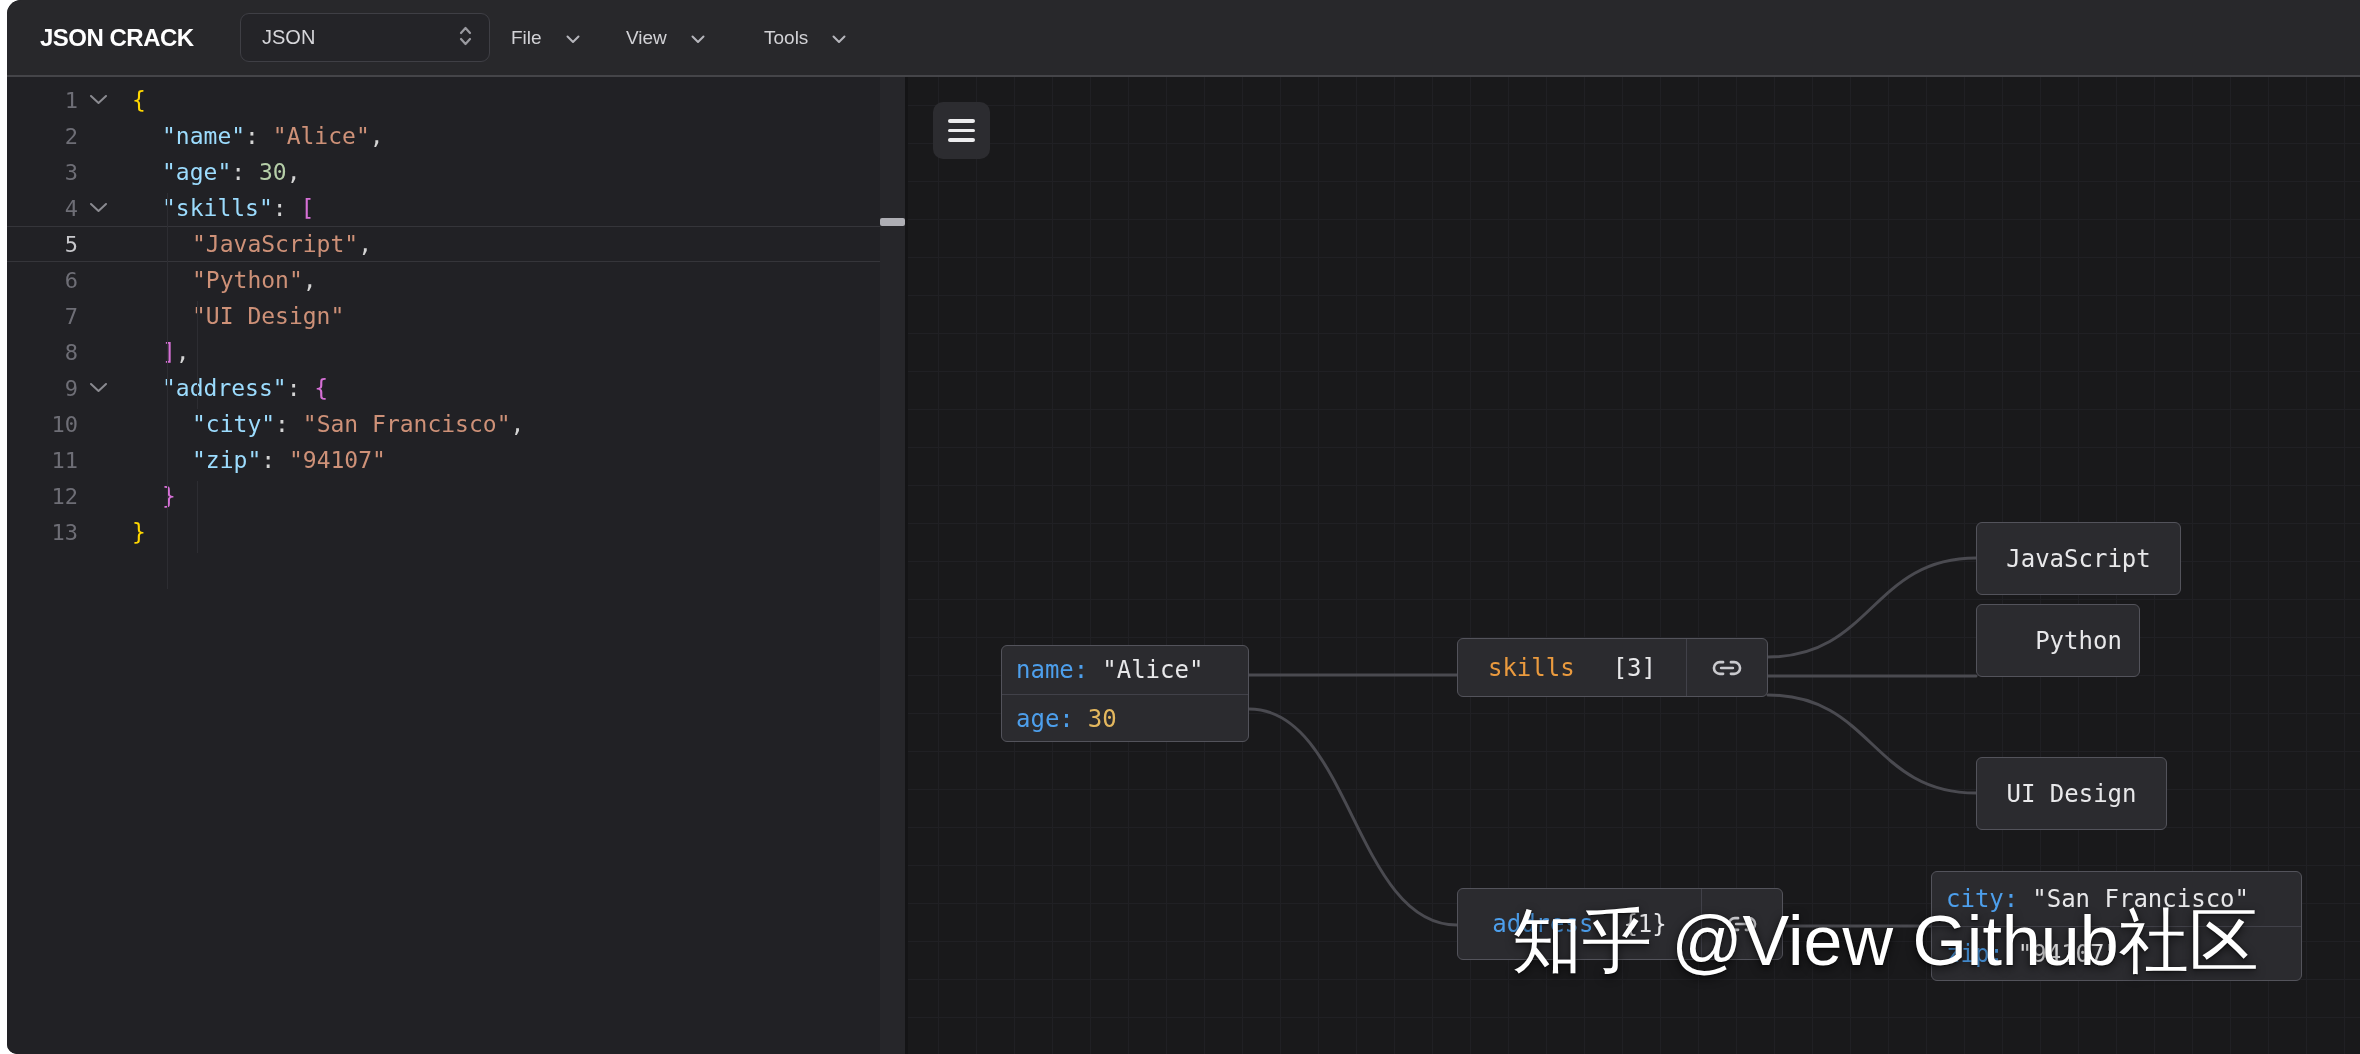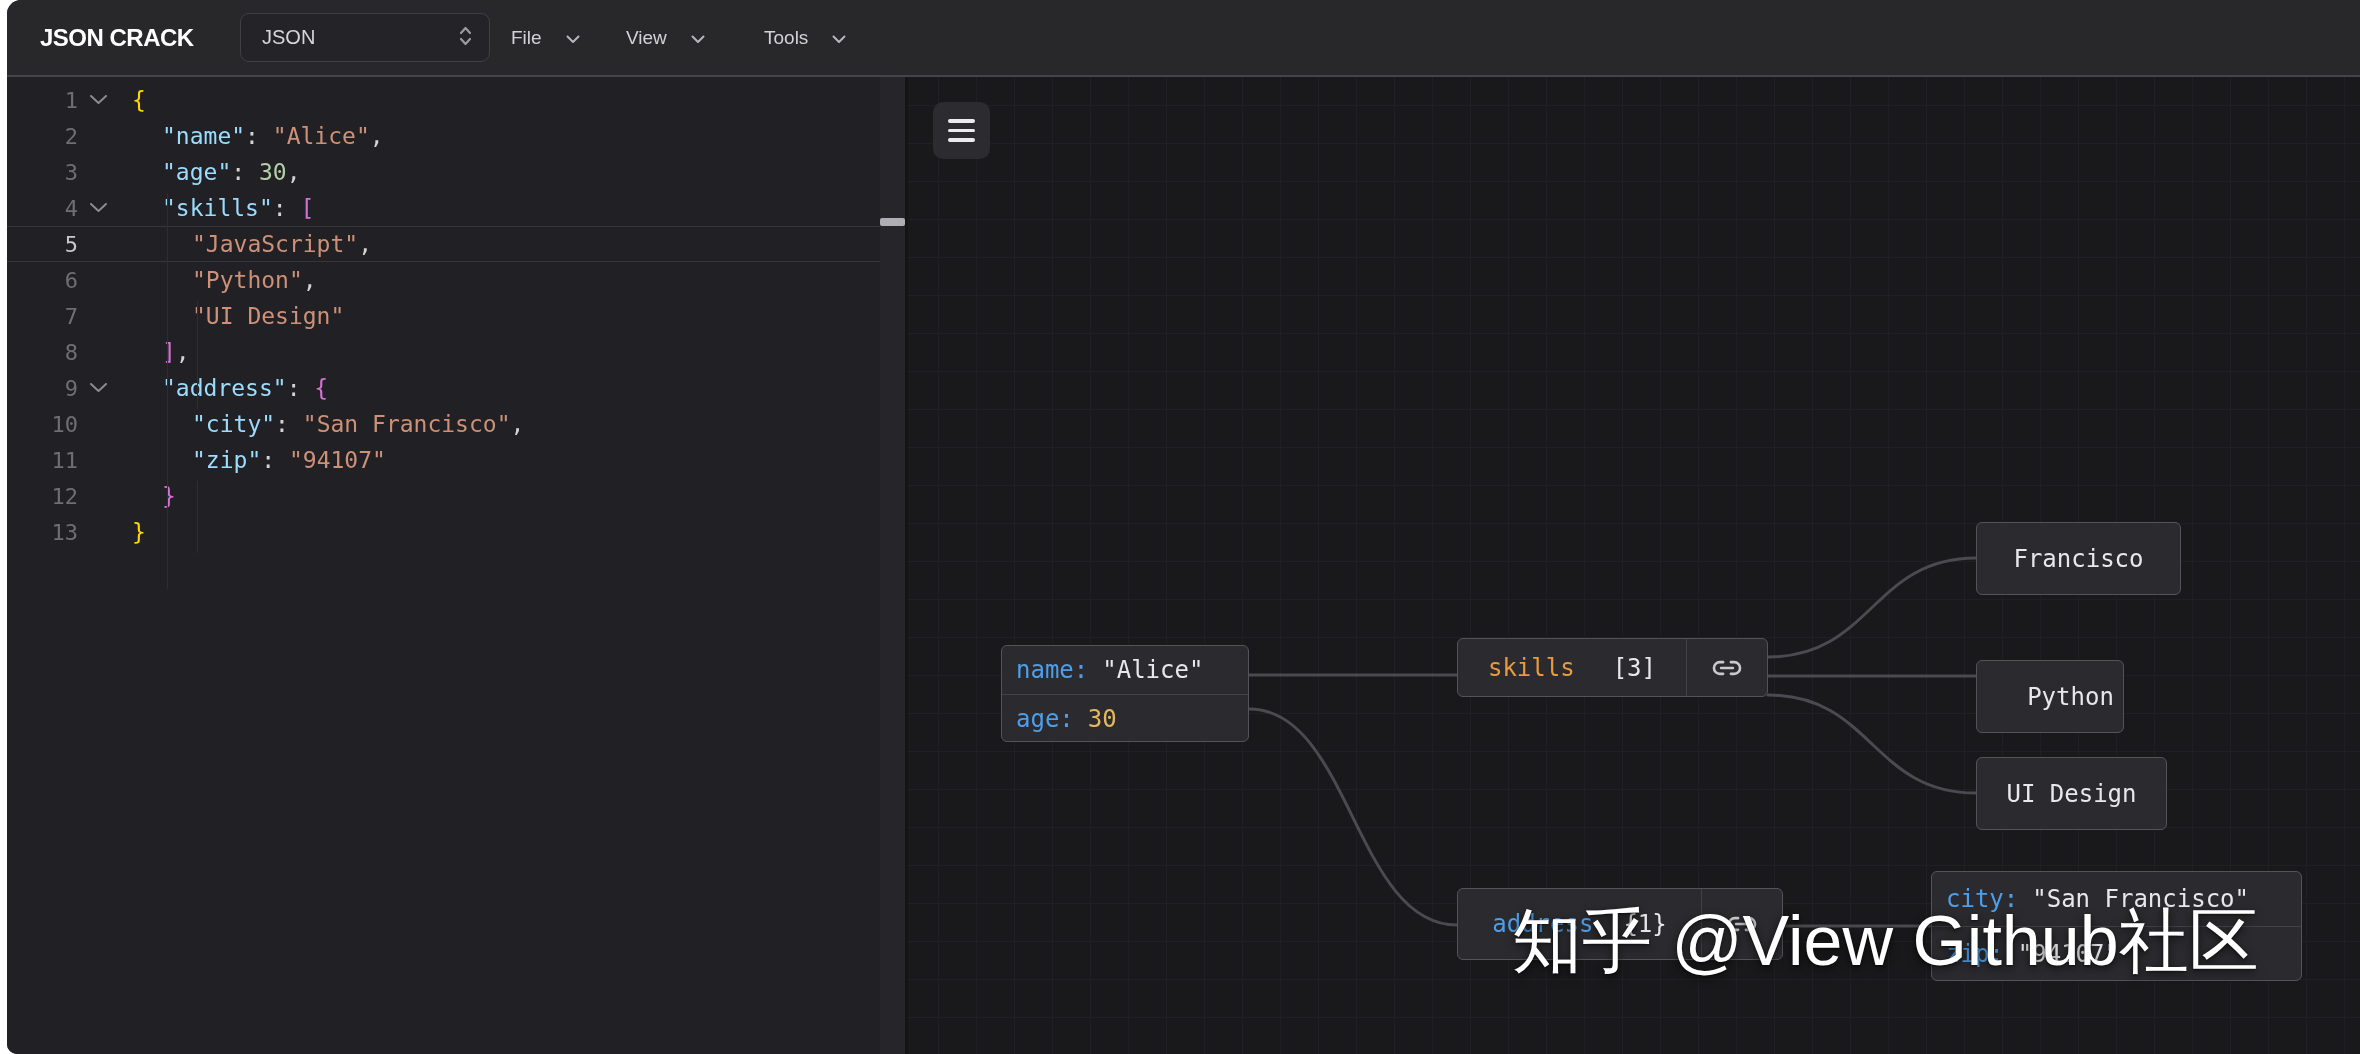--- a/index.html
+++ b/index.html
@@ -65,21 +65,21 @@
   .node.split .txt{flex:1;display:flex;align-items:center;justify-content:center;gap:38px;}
   .node.split .linkbox{width:80px;border-left:1.5px solid #414149;display:flex;align-items:center;
         justify-content:center;cursor:pointer;}
   .leaf{display:flex;align-items:center;justify-content:center;}
 
   #node-root{left:994px;top:645px;width:248px;height:97px;}
   #node-root .row{height:48px;}
   #node-skills{left:1450px;top:638px;width:311px;height:59px;}
   #node-address{left:1450px;top:888px;width:326px;height:72px;}
   #node-js{left:1969px;top:522px;width:205px;height:73px;}
-  #node-py{left:1969px;top:660px;width:148px;height:73px;padding-left:41px;}
+  #node-py{left:1969px;top:604px;width:164px;height:73px;padding-left:41px;}
   #node-ui{left:1969px;top:757px;width:191px;height:73px;}
   #node-city{left:1924px;top:871px;width:371px;height:110px;}
   #node-city .row{height:54px;}
 
   #watermark{position:absolute;left:1505px;top:903px;z-index:10;font-size:70px;font-weight:500;
         color:#ffffff;white-space:nowrap;line-height:1.1;
         text-shadow:0 3px 10px rgba(0,0,0,.65), 0 1px 2px rgba(0,0,0,.55);}
 </style>
 </head>
 <body>
@@ -262,21 +262,21 @@
           <g fill="none" stroke="#cacace" stroke-width="2" stroke-linecap="round">
             <path d="M9 7H6.5a4.5 4.5 0 000 9H9"></path>
             <path d="M15 7h2.5a4.5 4.5 0 010 9H15"></path>
             <line x1="7.5" y1="11.5" x2="16.5" y2="11.5"></line>
           </g>
         </svg>
     </div>
   </div>
 
   <div class="node leaf" id="node-js">
-    <span>Francisco</span>
+    <span>JavaScript</span>
   </div>
   <div class="node leaf" id="node-py">
     <span>Python</span>
   </div>
   <div class="node leaf" id="node-ui">
     <span>UI Design</span>
   </div>
 
   <div class="node" id="node-city">
     <div class="row">

